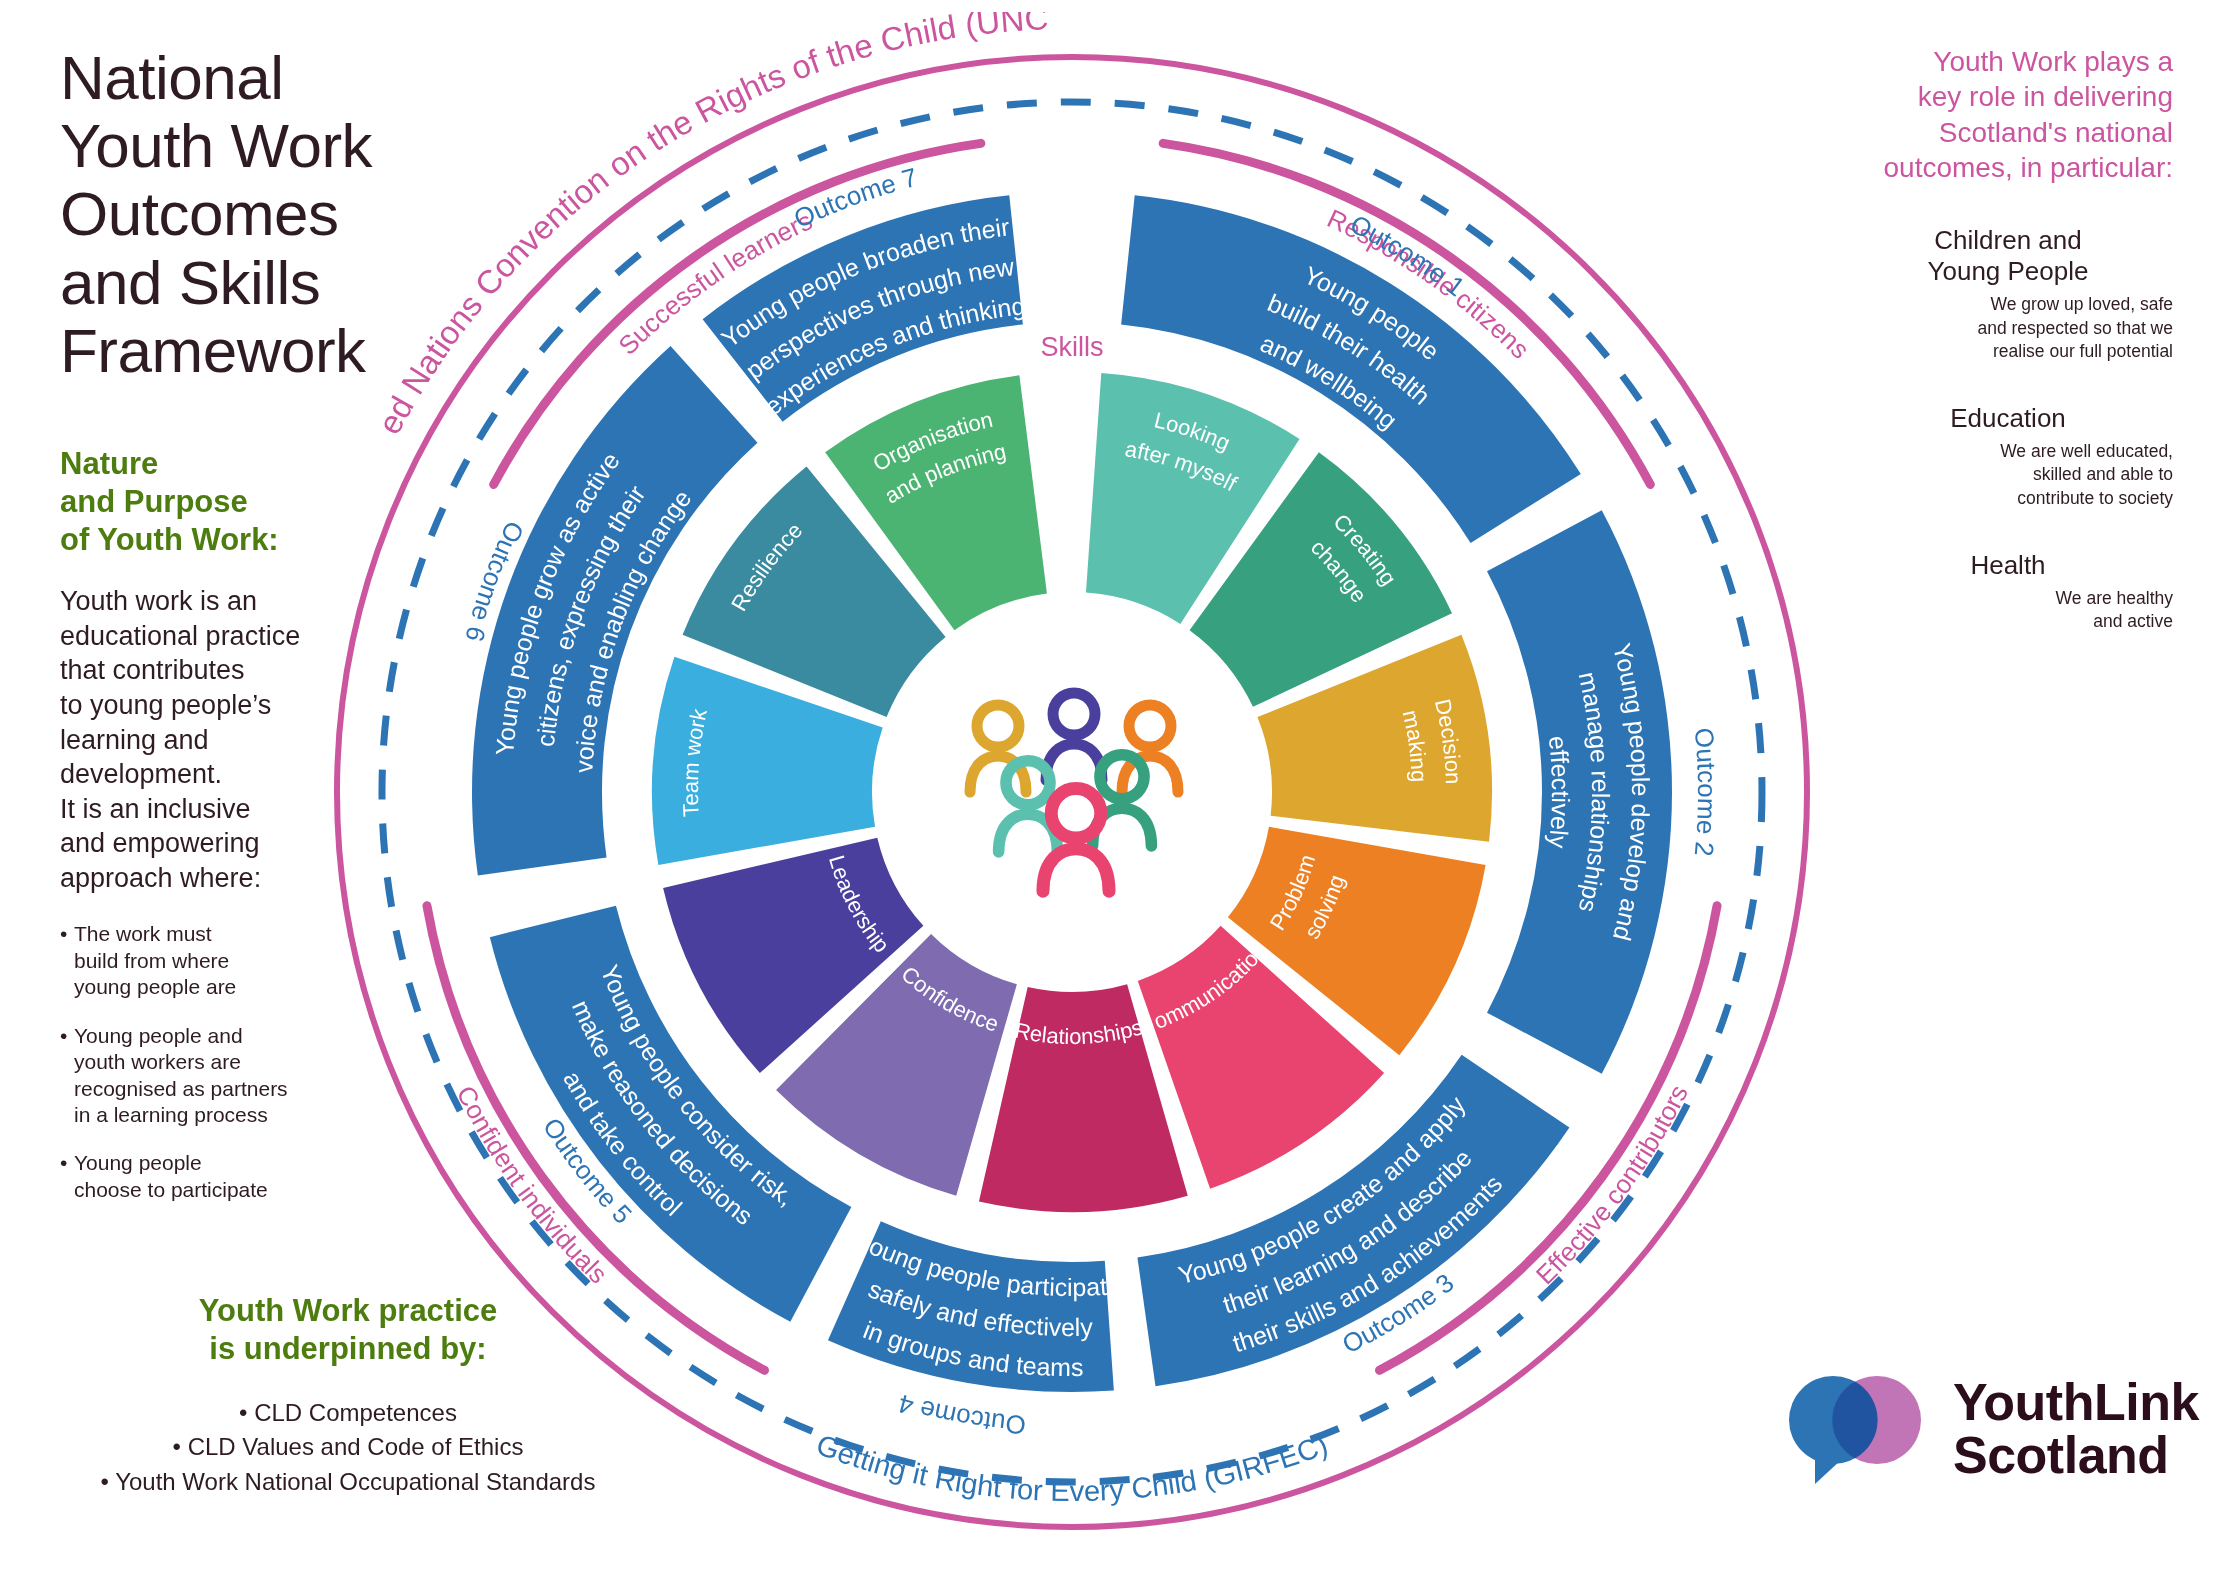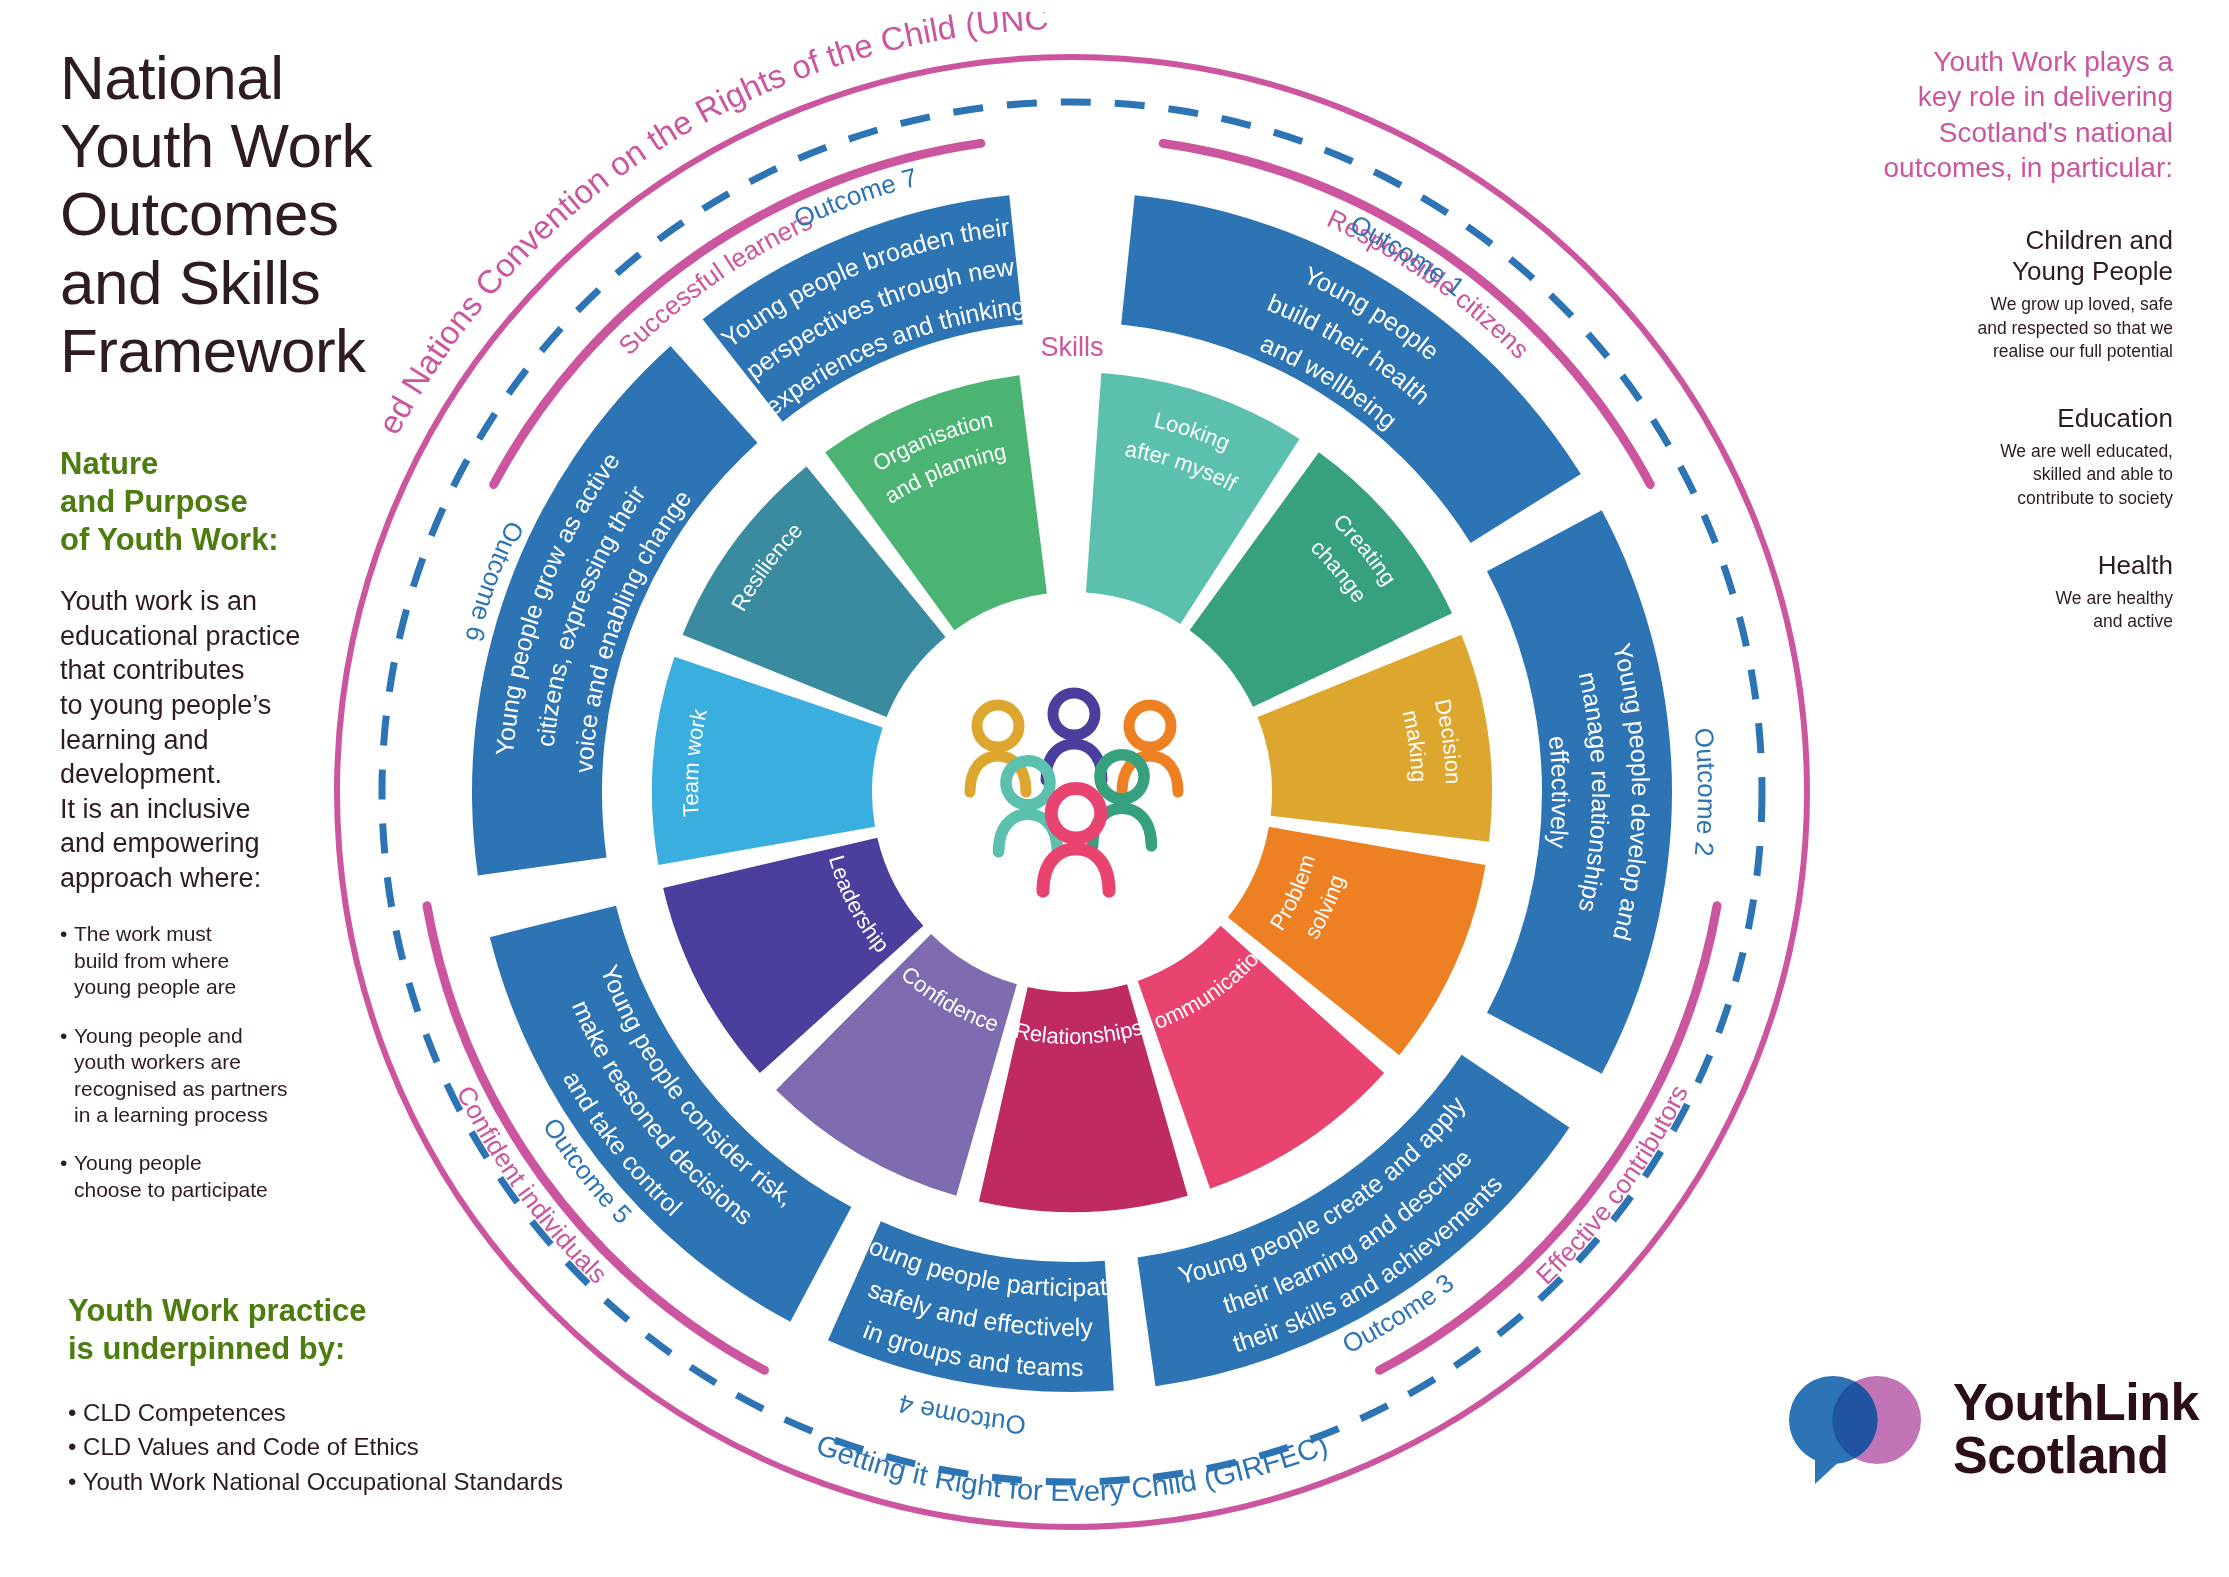--- a/index.html
+++ b/index.html
@@ -9,30 +9,30 @@
   
   .left-col{position:absolute;left:60px;top:44px;width:420px;}
   .main-title{font-size:62px;line-height:1.10;font-weight:400;color:#2e1b23;letter-spacing:-0.5px;}
   .sec-head{color:#4d7c0f;font-size:31px;line-height:1.22;margin-top:60px;font-weight:700;}
   .body-copy{font-size:27px;line-height:1.28;margin-top:26px;color:#2e1b23;}
   .bullets{margin-top:26px;}
   .bullet{display:flex;font-size:21px;line-height:1.26;margin-bottom:22px;color:#2e1b23;}
   .bullet .dot{width:14px;flex:0 0 14px;}
   .bullet .btxt{flex:1;}
 
-  .practice{position:absolute;left:68px;top:1292px;width:560px;}
+  .practice{position:absolute;left:68px;top:1292px;width:560px;text-align:center;}
   .practice .sec-head{margin-top:0;font-size:31px;}
   .practice-list{margin-top:28px;}
   .practice-list .pitem{font-size:24px;line-height:1.45;color:#2e1b23;}
 
   
   .right-col{position:absolute;right:56px;top:44px;width:330px;text-align:right;}
   .r-head{color:#cb559f;font-size:28px;line-height:1.26;}
   .nat-block{margin-top:40px;}
-  .nat-title{font-size:26px;line-height:1.18;color:#2e1b23;}
+  .nat-title{font-size:26px;line-height:1.18;color:#2e1b23;text-align:center;}
   .nat-desc{font-size:17.5px;line-height:1.32;color:#2e1b23;margin-top:7px;}
 
   
   .logo{position:absolute;left:1781px;top:1370px;display:flex;align-items:center;}
   .logo-mark{position:relative;width:148px;height:118px;flex:0 0 148px;}
   .logo-text{margin-left:24px;font-size:52px;line-height:1.02;font-weight:700;color:#2b0d1c;letter-spacing:-0.5px;}
 
   
   .wheel{position:absolute;left:292px;top:12px;width:1560px;height:1560px;}
   .wheel svg{display:block;width:100%;height:100%;}

